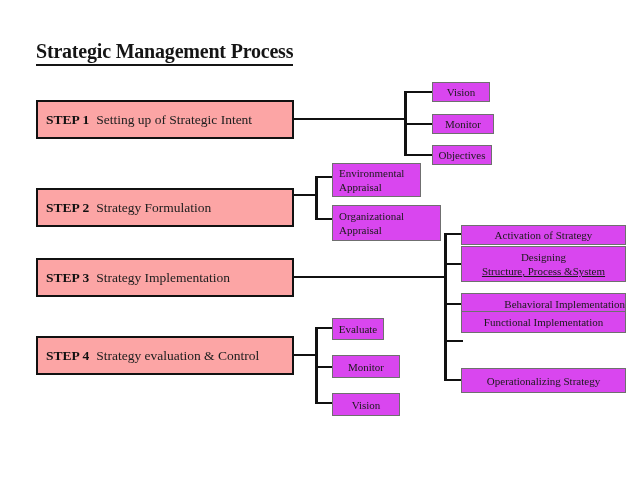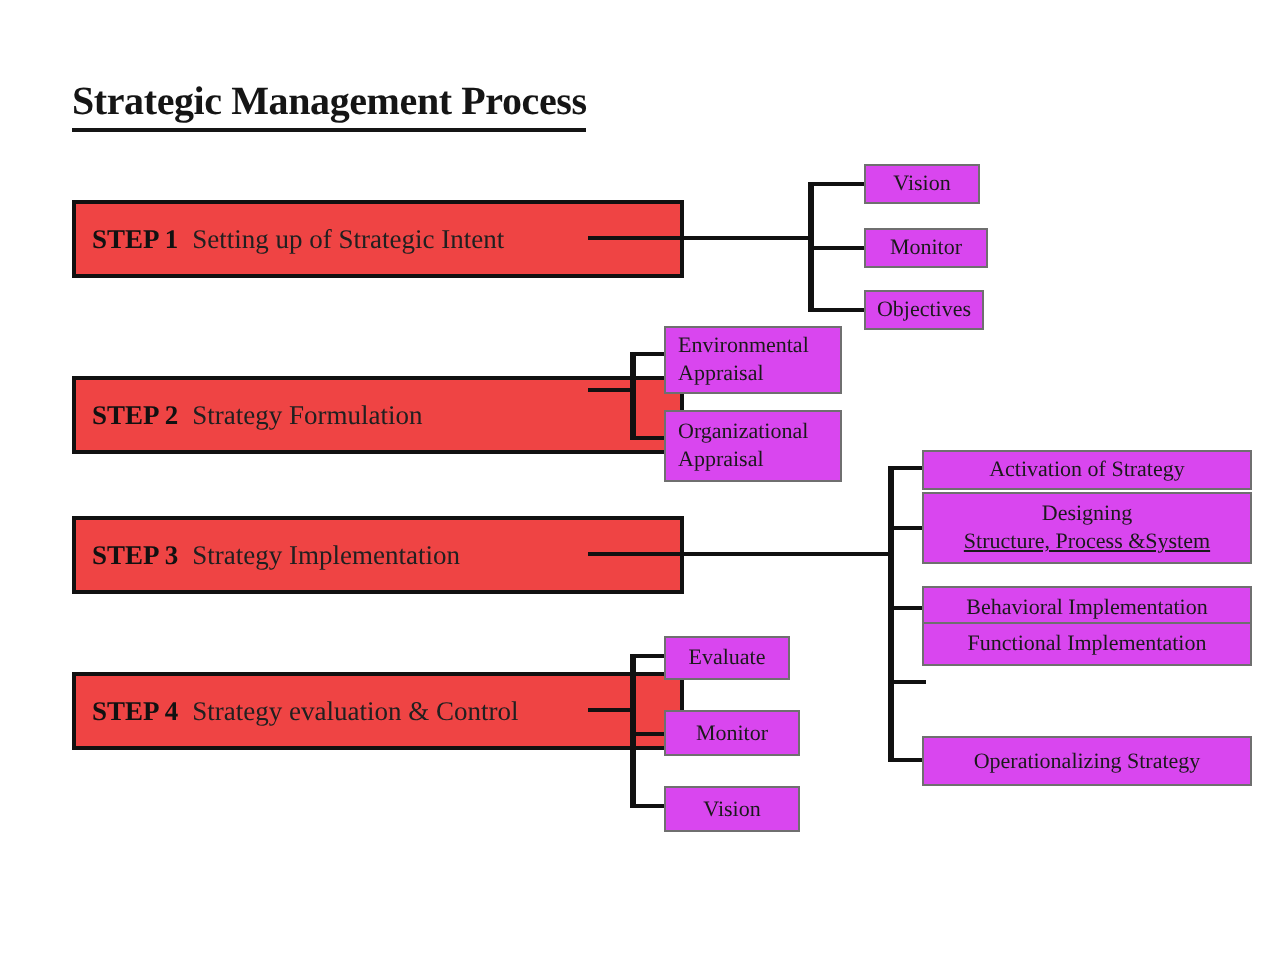--- a/index.html
+++ b/index.html
@@ -20,24 +20,24 @@
     letter-spacing:-0.2px;
     border-bottom:2.5px solid #151515;
     padding-bottom:2px;
     line-height:22px;
     white-space:nowrap;
   }
   
   .step-box{
     position:absolute;
     left:36px;
-    width:306px;
+    width:258px;
     height:39px;
     border:2.6px solid #111111;
-    background:#ef4444;
+    background:#fca5a5;
     display:flex;
     align-items:center;
     box-sizing:border-box;
     padding-left:8px;
   }
   .step-num{
     font-size:13.5px;
     font-weight:bold;
     color:#111111;
     white-space:nowrap;
@@ -104,21 +104,21 @@
   </div>
   <div class="hline" style="left:294px; top:194px; width:24px;"></div>
   <div class="vline" style="left:315px; top:176px; height:44px;"></div>
   <div class="hline" style="left:315px; top:176px; width:19px;"></div>
   <div class="hline" style="left:315px; top:218px; width:19px;"></div>
 
   <div class="leaf left" style="left:332px; top:163px; width:89px; height:34px;">
     <span class="ln">Environmental</span>
     <span class="ln">Appraisal</span>
   </div>
-  <div class="leaf left" style="left:332px; top:205px; width:89px; height:36px;">
+  <div class="leaf left" style="left:332px; top:205px; width:109px; height:36px;">
     <span class="ln">Organizational</span>
     <span class="ln">Appraisal</span>
   </div>
 
   <div class="step-box" style="top:258px;">
     <span class="step-num">STEP 3</span>
     <span class="step-text">Strategy Implementation</span>
   </div>
   <div class="hline" style="left:294px; top:276px; width:152px;"></div>
   <div class="vline" style="left:444px; top:233px; height:148px;"></div>
@@ -128,41 +128,41 @@
   <div class="hline" style="left:444px; top:340px; width:19px;"></div>
   <div class="hline" style="left:444px; top:379px; width:19px;"></div>
 
   <div class="leaf center" style="left:461px; top:225px; width:165px; height:20px;">
     <span class="ln">Activation of Strategy</span>
   </div>
   <div class="leaf center" style="left:461px; top:246px; width:165px; height:36px;">
     <span class="ln">Designing</span>
     <span class="ln ul">Structure, Process &amp;System</span>
   </div>
-  <div class="leaf center" style="left:461px; top:293px; width:165px; height:22px;">
+  <div class="leaf center" style="left:461px; top:293px; width:165px; height:22px;align-items:flex-end;">
     <span class="ln">Behavioral Implementation</span>
   </div>
   <div class="leaf center" style="left:461px; top:311px; width:165px; height:22px;">
     <span class="ln">Functional Implementation</span>
   </div>
   <div class="leaf center" style="left:461px; top:368px; width:165px; height:25px;">
     <span class="ln">Operationalizing Strategy</span>
   </div>
 
   <div class="step-box" style="top:336px;">
     <span class="step-num">STEP 4</span>
     <span class="step-text">Strategy evaluation &amp; Control</span>
   </div>
   <div class="hline" style="left:294px; top:354px; width:24px;"></div>
   <div class="vline" style="left:315px; top:327px; height:77px;"></div>
   <div class="hline" style="left:315px; top:327px; width:19px;"></div>
   <div class="hline" style="left:315px; top:366px; width:19px;"></div>
   <div class="hline" style="left:315px; top:402px; width:19px;"></div>
 
-  <div class="leaf center" style="left:332px; top:318px; width:63px; height:22px;">
+  <div class="leaf center" style="left:332px; top:318px; width:52px; height:22px;">
     <span class="ln">Evaluate</span>
   </div>
   <div class="leaf center" style="left:332px; top:355px; width:68px; height:23px;">
     <span class="ln">Monitor</span>
   </div>
   <div class="leaf center" style="left:332px; top:393px; width:68px; height:23px;">
     <span class="ln">Vision</span>
   </div>
 
 </div>

